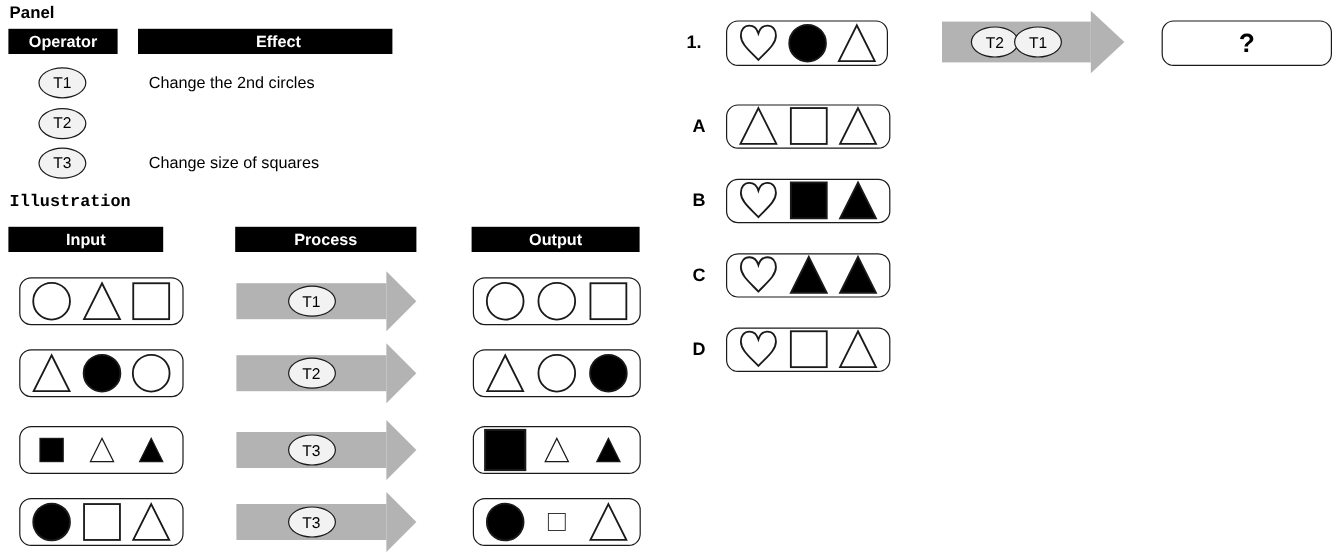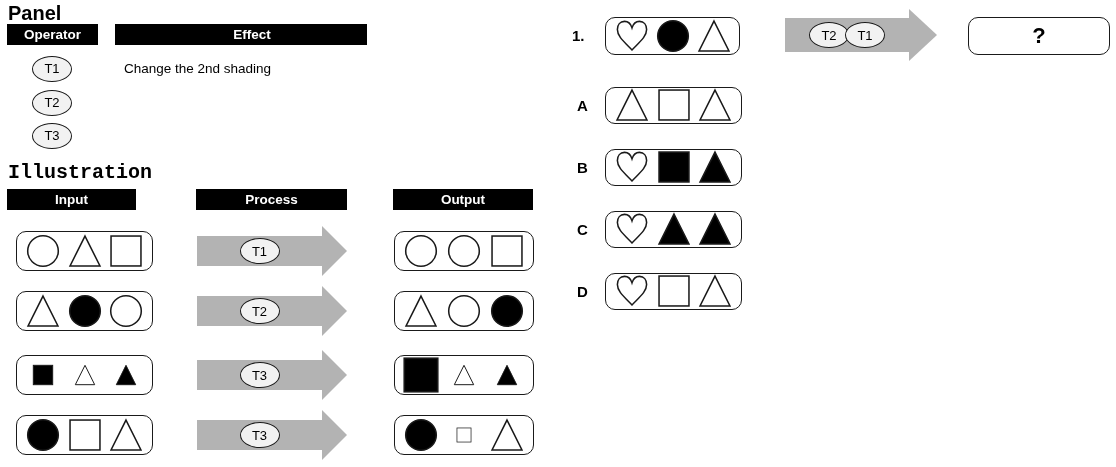--- a/index.html
+++ b/index.html
@@ -2,21 +2,21 @@
 <html style="--header-bg: #000000; --header-text: #ffffff; --arrow-gray: #b3b3b3; --oval-fill: #f2f2f2; --line: #1a1a1a; --background: #ffffff;"><head>
 <meta charset="utf-8">
 <style>
   * { margin:0; padding:0; box-sizing:border-box; }
   html,body { background:#fff; }
   body { font-family:"Liberation Sans", sans-serif; color:#000; }
   .canvas {
     position:relative; width:1116px; height:467px; background:var(--background,#fff);
     overflow:hidden;
   }
-  .sec-title { position:absolute; font-weight:bold; font-size:20px;text-align:right; }
+  .sec-title { position:absolute; font-weight:bold; font-size:14px;text-align:right; }
   .hdr {
     position:absolute; height:21px; background:var(--header-bg,#000); color:var(--header-text,#fff);
     font-weight:bold; font-size:13.5px; display:flex; align-items:center; justify-content:center;
   }
   .op-row { position:absolute; left:7px; width:330px; height:33px; display:flex; align-items:center; }
   .op-cell { width:90px; display:flex; align-items:center; justify-content:center; }
   .oval {
     min-width:40px; height:26px; padding:0 4px; background:var(--oval-fill,#f2f2f2);
     border:1.5px solid var(--line,#1a1a1a); border-radius:50%;
     display:flex; align-items:center; justify-content:center;
@@ -55,43 +55,44 @@
   .opt-label { width:16px; font-weight:bold; font-size:15px; flex:0 0 auto; }
   .opt-row .shape-box { position:relative; margin-left:12px; width:137px; height:37px; }
 </style>
 </head>
 <body>
 
 <div class="canvas">
 
   <div class="sec-title" style="left:8px; top:2px;">Panel</div>
   <div class="hdr" style="left:7px; top:24px; width:91px;">Operator</div>
-  <div class="hdr" style="left:115px; top:24px; width:252px;padding-left:22px;">Effect</div>
+  <div class="hdr" style="left:115px; top:24px; width:212px;padding-left:22px;">Effect</div>
 
   <div class="op-row" style="top:52px;">
     <div class="op-cell">
       <span class="oval">
           <span>T1</span>
         </span>
     </div>
-    <div class="effect-text">Change the 2nd shading</div>
+    <div class="effect-text">Change the 2nd circles</div>
   </div>
   <div class="op-row" style="top:86px;">
     <div class="op-cell">
       <span class="oval">
           <span>T2</span>
         </span>
     </div>
   </div>
   <div class="op-row" style="top:119px;">
     <div class="op-cell">
       <span class="oval">
           <span>T3</span>
         </span>
     </div>
+    <div class="effect-text">Change size of squares</div>
   </div>
 
   <div class="sec-title" style="left:8px; top:161px;font-family:Liberation Mono, monospace;">Illustration</div>
   <div class="hdr" style="left:7px; top:189px; width:129px;">Input</div>
   <div class="hdr" style="left:393px; top:189px; width:140px;">Output</div>
   <div class="hdr" style="left:196px; top:189px; width:151px;">Process</div>
 
   <div class="il-row" style="top:226px;">
     <div class="shape-box" style="left:16px; top:5px; width:137px;">
         <span class="slot">

